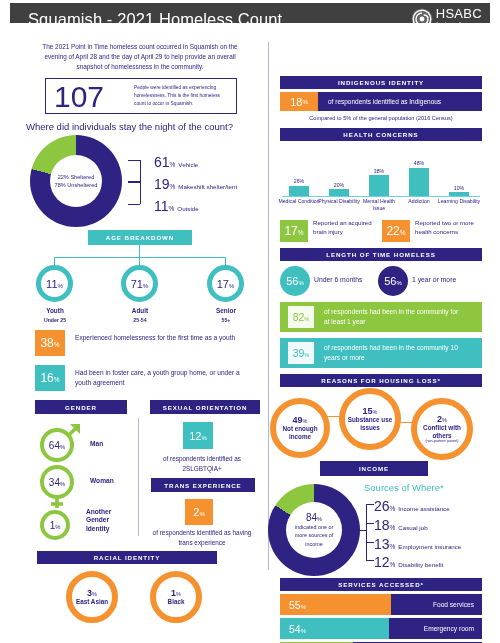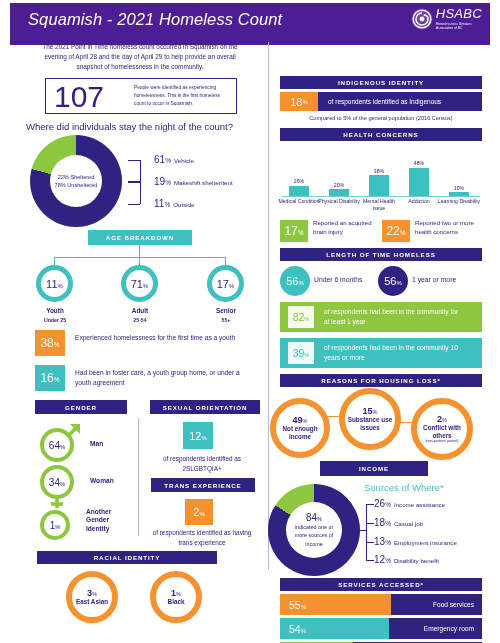--- a/index.html
+++ b/index.html
@@ -1,20 +1,20 @@
 <!DOCTYPE html>
 <html><head>
 <meta charset="utf-8">
 <style>
   html,body{margin:0;padding:0;background:#ffffff;}
   body{width:500px;height:643px;overflow:hidden;font-family:"Liberation Sans",sans-serif;color:#2e2382;}
   .page{position:relative;width:500px;height:643px;background:#fff;}
 
   
-  .header{position:absolute;left:10px;top:3px;width:480px;height:42px;background:#4c1d95;font-style:italic;}
+  .header{position:absolute;left:10px;top:3px;width:480px;height:20px;background:#404040;}
   .header-title{position:absolute;left:18px;top:7px;font-size:16.5px;color:#ffffff;letter-spacing:.1px;}
   .logo{position:absolute;right:8px;top:4px;display:flex;align-items:center;gap:3px;}
   .logo-mark{width:22px;height:22px;}
   .logo-txt{display:flex;flex-direction:column;line-height:1;}
   .logo-name{font-size:13px;color:#fff;letter-spacing:.3px;}
   .logo-sub{font-size:3.4px;color:#fff;margin-top:1.5px;line-height:1.35;}
 
   
   .colL{position:absolute;left:10px;top:40px;width:255px;height:598px;}
   .colR{position:absolute;left:272px;top:40px;width:218px;height:598px;margin-top:36px;}
@@ -28,21 +28,21 @@
   .q-title{position:absolute;left:16px;top:81px;font-size:9.5px;color:#2e2382;}
 
   
   .donut{position:absolute;border-radius:50%;}
   .donut .hole{position:absolute;border-radius:50%;background:#fff;display:flex;flex-direction:column;align-items:center;justify-content:center;}
   .donut-l1{font-size:5.6px;color:#2e2382;line-height:1.5;}
 
   .unsh-title{position:absolute;left:130px;top:100px;font-size:10px;font-weight:bold;color:#2e2382;border-bottom:2px solid #3fbfbf;padding-bottom:1px;}
   .brk{position:absolute;}
   .brk .row{position:absolute;left:26px;display:flex;align-items:baseline;}
-  .brk .pct{font-size:10px;color:#2e2382;}
+  .brk .pct{font-size:14px;color:#2e2382;}
   .brk .pc2{font-size:6.5px;color:#2e2382;}
   .brk .lbl{font-size:6.2px;color:#2e2382;margin-left:3px;}
   .brk .vline{position:absolute;left:12px;width:1px;background:#2e2382;}
   .brk .hline{position:absolute;height:1px;background:#2e2382;}
   .brk .stub{position:absolute;left:0;height:1px;width:12px;background:#2e2382;}
 
   
   .banner{position:absolute;display:flex;align-items:center;justify-content:center;
           font-size:6.2px;font-weight:bold;letter-spacing:.9px;color:#ffffff;}
   .banner.teal{background:#3fbfbf;}

